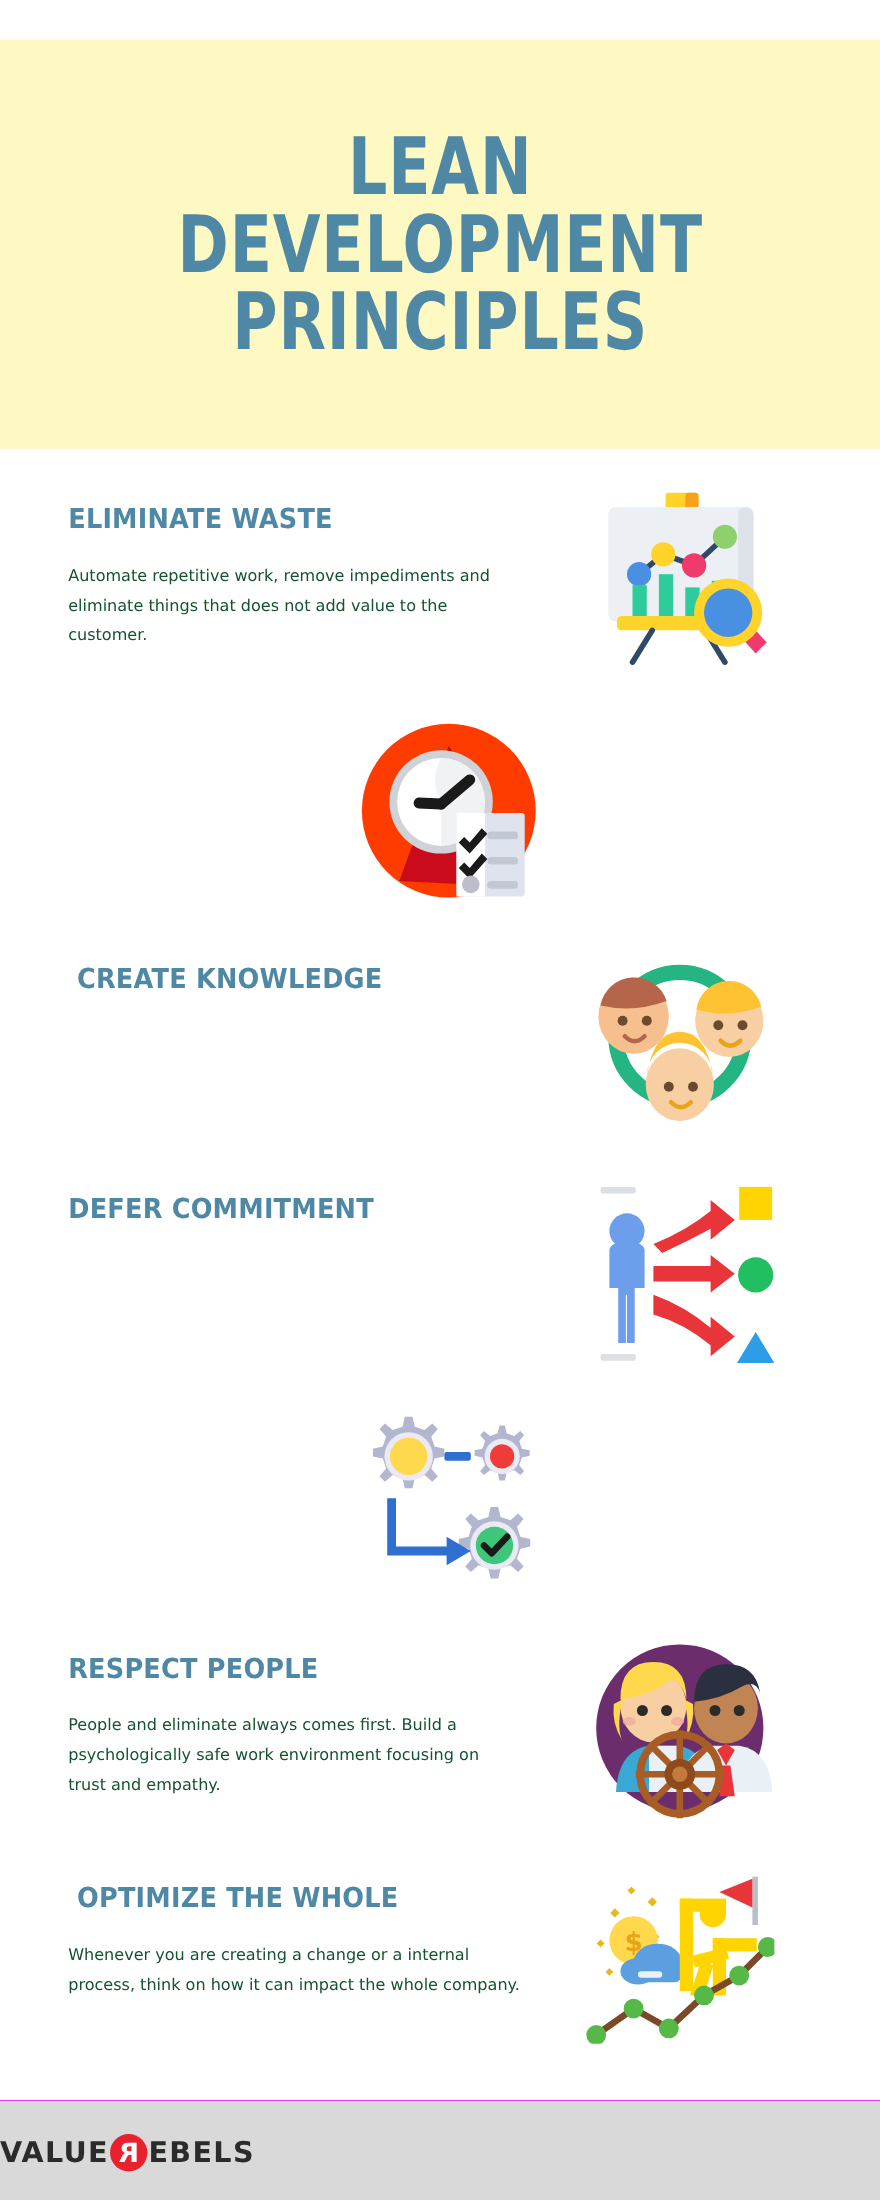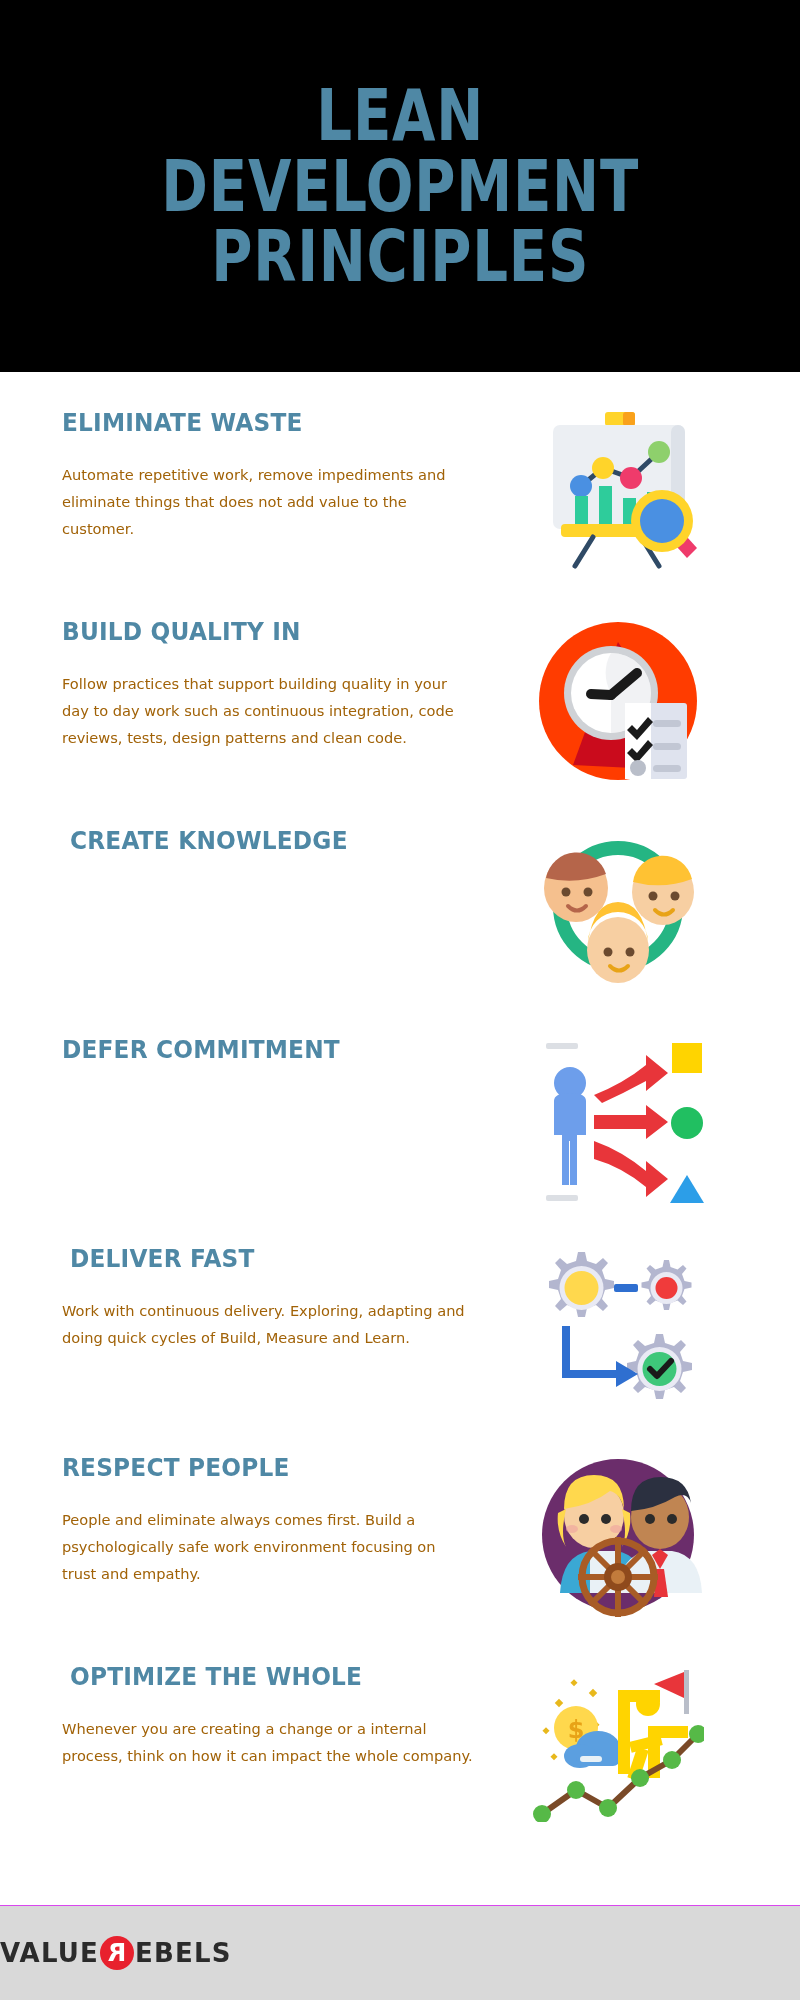--- a/index.html
+++ b/index.html
@@ -8,24 +8,25 @@
   body {
     font-family:"DejaVu Sans", sans-serif;
     background:#ffffff;
     color:#222;
     overflow:hidden;
   }
   .poster { width:800px; height:2000px; position:relative; background:#ffffff; display:flex; flex-direction:column; }
 
   
   .header {
-    background:#000000;
+    background:#fef9c3;
     height:372px;
     display:flex; align-items:center; justify-content:center;
     flex:0 0 auto;
+    margin-top:36px;
   }
   .header-title {
     color:#4f88a5;
     font-family:"DejaVu Sans", sans-serif;
     font-weight:bold;
     font-size:72px;
     line-height:0.98;
     letter-spacing:1px;
     text-align:center;
     transform:scaleX(0.78);
@@ -40,35 +41,35 @@
     padding:32px 0 6px 0;
     display:flex; flex-direction:column;
   }
   .section {
     display:flex;
     align-items:flex-start;
     padding:0 46px 0 62px;
     height:209px;
     position:relative;
   }
-  .sec-text { width:420px; flex:0 0 auto; padding-top:4px; }
+  .sec-text { width:420px; flex:0 0 auto; padding-top:4px;margin-top:13px; }
   .sec-title {
     color:#4f88a5;
     font-size:25px;
     font-weight:bold;
     letter-spacing:0.2px;
     transform:scaleX(0.93);
     transform-origin:left center;
     white-space:nowrap;
     margin-bottom:25px;
   }
   .sec-body {
     font-size:14.6px;
     line-height:1.85;
-    color:#a16207;
+    color:#14532d;
     max-width:412px;
   }
   .sec-icon {
     flex:1 1 auto;
     display:flex; align-items:flex-start; justify-content:center;
     padding-top:4px;
   }
   .sec-icon svg { display:block; }
 
   
@@ -148,24 +149,20 @@
             <path d="M110 129 L128 158"></path>
           </g>
           <path d="M146 118 L166 140 L156 150 L136 128 Z" fill="#ef3b6b"></path>
           <circle cx="131" cy="113" r="31" fill="#ffd42a"></circle>
           <circle cx="131" cy="113" r="22" fill="#4a90e2"></circle>
         </svg>
       </div>
     </div>
 
     <div class="section">
-      <div class="sec-text">
-        <div class="sec-title">BUILD QUALITY IN</div>
-        <div class="sec-body">Follow practices that support building quality in your day to day work such as continuous integration, code reviews, tests, design patterns and clean code.</div>
-      </div>
       <div class="sec-icon">
         <svg width="170" height="168" viewBox="0 0 170 168">
           <circle cx="85" cy="84" r="79" fill="#ff3c00"></circle>
           <path d="M85 25 L150 125 L120 152 L40 148 Z" fill="#c4061f" opacity="0.9"></path>
           <circle cx="78" cy="76" r="47" fill="#cfd2d6"></circle>
           <circle cx="78" cy="76" r="40" fill="#ffffff"></circle>
           <path d="M78 76 a40 40 0 0 1 0 -40 a40 40 0 0 1 0 80 z" fill="#e6e8eb" opacity="0.55"></path>
           <g stroke="#1a1a1a" stroke-width="10" stroke-linecap="round" fill="none">
             <path d="M58 77 L78 78"></path>
             <path d="M78 78 L104 56"></path>
@@ -239,24 +236,20 @@
             <path d="M62 106 q28 10 52 30 l0 -10 l22 18 l-22 18 l0 -10 q-24 -20 -52 -28 z"></path>
           </g>
           <rect x="140" y="8" width="30" height="30" fill="#ffd400"></rect>
           <circle cx="155" cy="88" r="16" fill="#21bf61"></circle>
           <path d="M155 140 l17 28 l-34 0 z" fill="#2c9ee8"></path>
         </svg>
       </div>
     </div>
 
     <div class="section indent-5">
-      <div class="sec-text">
-        <div class="sec-title">DELIVER FAST</div>
-        <div class="sec-body">Work with continuous delivery. Exploring, adapting and doing quick cycles of Build, Measure and Learn.</div>
-      </div>
       <div class="sec-icon">
         <svg width="172" height="160" viewBox="0 0 172 160">
           <g fill="#b3b6cf">
 
             <path d="M46 8 l7 0 l2 9 l9 3 l7 -6 l5 5 l-6 7 l3 9 l9 2 l0 7 l-9 2 l-3 9 l6 7 l-5 5 l-7 -6 l-9 3 l-2 9 l-7 0 l-2 -9 l-9 -3 l-7 6 l-5 -5 l6 -7 l-3 -9 l-9 -2 l0 -7 l9 -2 l3 -9 l-6 -7 l5 -5 l7 6 l9 -3 z"></path>
           </g>
           <circle cx="49.5" cy="44" r="22" fill="#e9eaf4"></circle>
           <circle cx="49.5" cy="44" r="17" fill="#ffd84d"></circle>
           <g fill="#b3b6cf">
             <path d="M132 16 l5 0 l1.5 7 l7 2.5 l5.5 -4.5 l3.5 3.5 l-4.5 5.5 l2.5 7 l7 1.5 l0 5 l-7 1.5 l-2.5 7 l4.5 5.5 l-3.5 3.5 l-5.5 -4.5 l-7 2.5 l-1.5 7 l-5 0 l-1.5 -7 l-7 -2.5 l-5.5 4.5 l-3.5 -3.5 l4.5 -5.5 l-2.5 -7 l-7 -1.5 l0 -5 l7 -1.5 l2.5 -7 l-4.5 -5.5 l3.5 -3.5 l5.5 4.5 l7 -2.5 z"></path>

